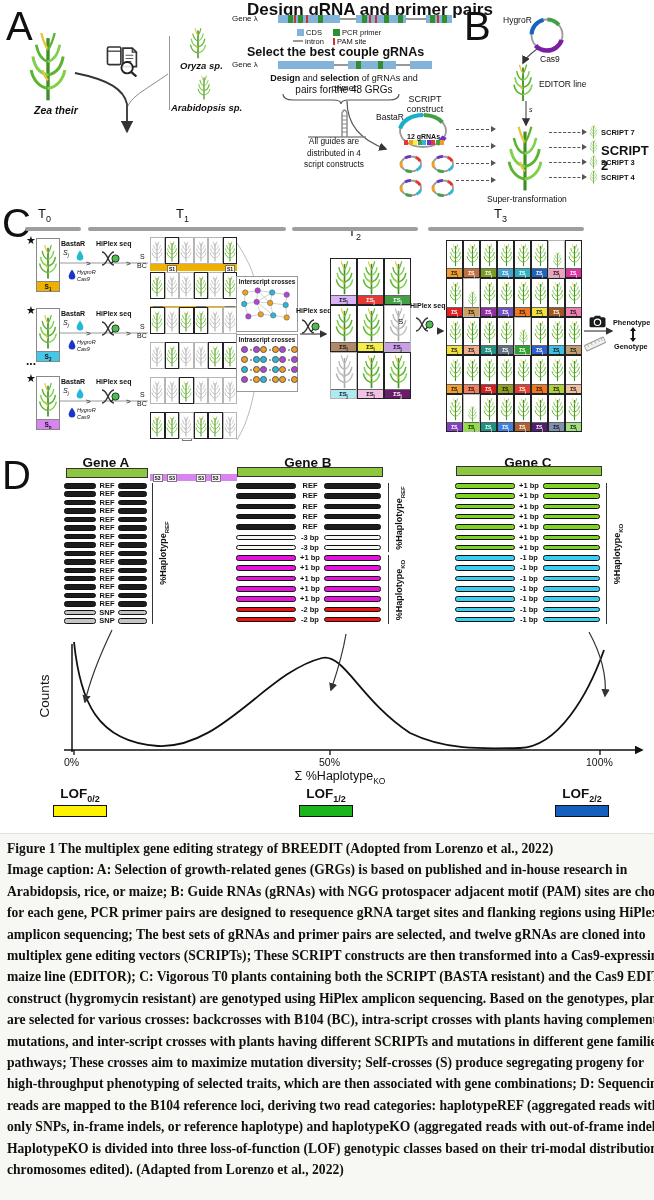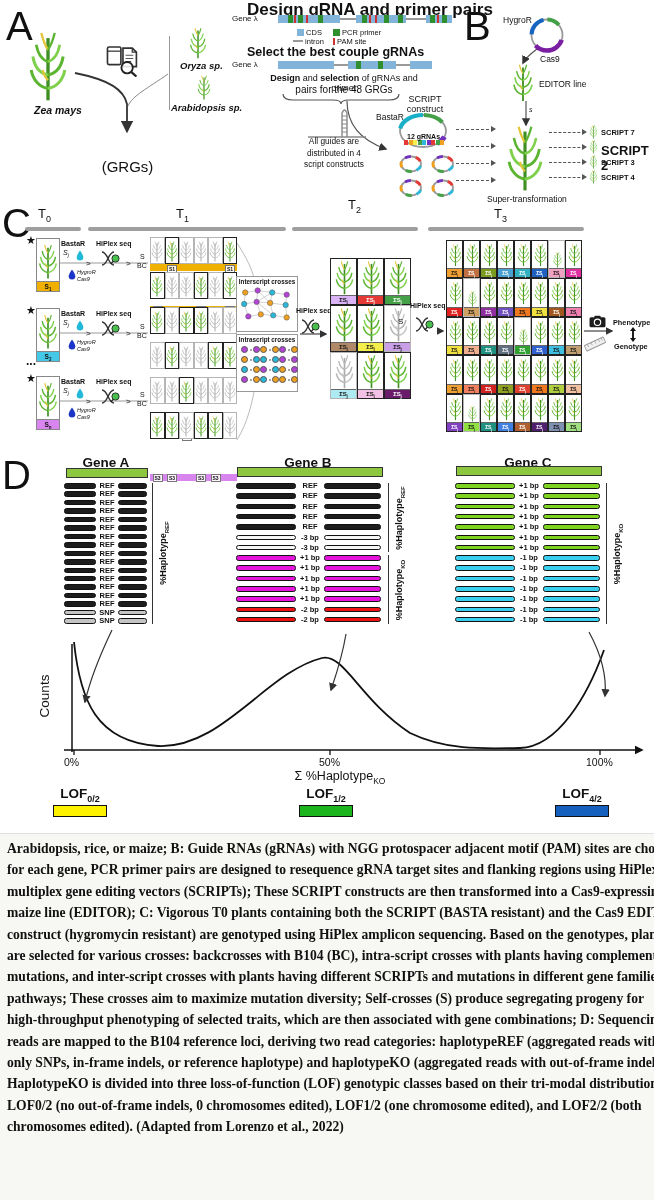--- a/index.html
+++ b/index.html
@@ -103,21 +103,21 @@
   <path d="M12 36 C7 35 3 31 2 25" stroke="#5cb431" stroke-width="1.8"></path>
   <path d="M12 36 C17 35 21 31 22 25" stroke="#7fd14c" stroke-width="1.8"></path>
   <path d="M12 28 C7 27 4 23 3 17" stroke="#7fd14c" stroke-width="1.8"></path>
   <path d="M12 28 C17 27 20 23 21 17" stroke="#5cb431" stroke-width="1.8"></path>
   <path d="M12 20 C8 19 6 15 5 10" stroke="#5cb431" stroke-width="1.6"></path>
   <path d="M12 20 C16 19 18 15 19 10" stroke="#7fd14c" stroke-width="1.6"></path>
   <path d="M12 13 C10 10 9 7 8 3" stroke="#e3c63a" stroke-width="1.4"></path>
   <path d="M12 13 C14 10 15 7 16 3" stroke="#5cb431" stroke-width="1.4"></path>
   <path d="M12 31 C10 29 9 27 9 25" stroke="#e3c63a" stroke-width="1.3"></path>
       </svg></div>
-  <div class="abs ital" style="left:34px;top:104px;font-size:10.5px;font-weight:600">Zea mays</div>
+  <div class="abs ital" style="left:34px;top:104px;font-size:10.5px;font-weight:600">Zea their</div>
   <div class="abs" id="doc-icon" style="left:106px;top:46px"><svg width="36" height="31" viewBox="0 0 34 30">
  <rect x="1" y="1" width="13" height="17" rx="1.5" fill="#fff" stroke="#333" stroke-width="1.6"></rect>
  <path d="M1 5 H14" stroke="#333" stroke-width="1.2"></path>
  <path d="M16 2 H25 L29 6 V20 H16 Z" fill="#fff" stroke="#333" stroke-width="1.6"></path>
  <path d="M25 2 V6 H29" fill="none" stroke="#333" stroke-width="1.2"></path>
  <path d="M18.5 9 H26 M18.5 12 H26 M18.5 15 H24" stroke="#555" stroke-width="1"></path>
  <circle cx="20" cy="21" r="5.5" fill="rgba(255,255,255,.85)" stroke="#222" stroke-width="1.8"></circle>
  <path d="M24.2 25.2 L29 29.5" stroke="#222" stroke-width="2.2"></path>
       </svg></div>
   <div class="abs" style="left:169px;top:36px;width:1px;height:74px;background:#999"></div>
@@ -140,21 +140,20 @@
   <path d="M12 36 C17 35 21 31 22 25" stroke="#7fd14c" stroke-width="1.8"></path>
   <path d="M12 28 C7 27 4 23 3 17" stroke="#7fd14c" stroke-width="1.8"></path>
   <path d="M12 28 C17 27 20 23 21 17" stroke="#5cb431" stroke-width="1.8"></path>
   <path d="M12 20 C8 19 6 15 5 10" stroke="#5cb431" stroke-width="1.6"></path>
   <path d="M12 20 C16 19 18 15 19 10" stroke="#7fd14c" stroke-width="1.6"></path>
   <path d="M12 13 C10 10 9 7 8 3" stroke="#e3c63a" stroke-width="1.4"></path>
   <path d="M12 13 C14 10 15 7 16 3" stroke="#5cb431" stroke-width="1.4"></path>
   <path d="M12 31 C10 29 9 27 9 25" stroke="#e3c63a" stroke-width="1.3"></path>
       </svg></div>
   <div class="abs ital" style="left:171px;top:102px;font-size:9.5px;font-weight:600">Arabidopsis sp.</div>
-  <div class="abs ctr" style="left:30px;top:158px;width:195px;font-size:15px">(GRGs)</div>
 
   <div class="abs b6" style="left:247px;top:0;font-size:17px">Design gRNA and primer pairs</div>
   <div class="abs" style="left:232px;top:14px;font-size:8px">Gene λ</div>
   <div class="abs" id="genebar1" style="left:278px;top:15px">
       <div style="position:relative;height:8px">
         <div style="position:absolute;left:0px;top:0;width:62px;height:8px;background:#82b4da"></div>
         <div style="position:absolute;left:10px;top:0;width:4.5px;height:8px;background:#2f8f2f"></div>
         <div style="position:absolute;left:20px;top:0;width:4.5px;height:8px;background:#2f8f2f"></div>
         <div style="position:absolute;left:40px;top:0;width:4.5px;height:8px;background:#2f8f2f"></div>
         <div style="position:absolute;left:16px;top:0;width:1.6px;height:8px;background:#d03030"></div>
@@ -355,21 +354,21 @@
   <path d="M12 13 C10 10 9 7 8 3" stroke="#e3c63a" stroke-width="1.4"></path>
   <path d="M12 13 C14 10 15 7 16 3" stroke="#5cb431" stroke-width="1.4"></path>
   <path d="M12 31 C10 29 9 27 9 25" stroke="#e3c63a" stroke-width="1.3"></path>
         </svg></div>
       <div class="abs b6" style="left:601px;top:173px;font-size:7.5px">SCRIPT 4</div>
     </div>
 
   <div class="abs letter" style="left:2px;top:203px">C</div>
   <div class="abs" style="left:38px;top:206px;font-size:13px"><span>T</span><sub style="font-size:9px">0</sub></div>
   <div class="abs" style="left:176px;top:206px;font-size:13px"><span>T</span><sub style="font-size:9px">1</sub></div>
-  <div class="abs" style="left:348px;top:197px;font-size:13px"><span>T</span><sub style="font-size:9px">2</sub></div>
+  <div class="abs" style="left:348px;top:224px;font-size:13px"><span>T</span><sub style="font-size:9px">2</sub></div>
   <div class="abs" style="left:494px;top:206px;font-size:13px"><span>T</span><sub style="font-size:9px">3</sub></div>
   <div class="tbar" style="left:25px;top:227px;width:56px"></div>
   <div class="tbar" style="left:88px;top:227px;width:198px"></div>
   <div class="tbar" style="left:292px;top:227px;width:126px"></div>
   <div class="tbar" style="left:428px;top:227px;width:156px"></div>
   <div id="t0-rows">
       <div class="abs" style="left:26px;top:234px;font-size:11px">★</div>
       <div class="card" style="left:36px;top:238px">
         <svg width="20" height="40" viewBox="0 0 24 44" fill="none">
   <path d="M12 43 C12 32 12 20 12 6" stroke="#3f8f24" stroke-width="2"></path>
@@ -2176,34 +2175,36 @@
     </div>
   <div class="tick" style="left:64px;top:756px">0%</div>
   <div class="tick" style="left:319px;top:756px">50%</div>
   <div class="tick" style="left:586px;top:756px">100%</div>
   <div class="abs" style="left:260px;top:769px;width:160px;text-align:center;font-size:12.5px"><span>Σ %Haplotype</span><sub style="font-size:8.5px">KO</sub></div>
 
   <div class="loflbl" style="left:50px;top:786px"><span>LOF</span><sub>0/2</sub></div>
   <div class="lofchip" style="left: 53px; top: 805px; background: rgb(254, 242, 0);"></div>
   <div class="loflbl" style="left:296px;top:786px"><span>LOF</span><sub>1/2</sub></div>
   <div class="lofchip" style="left: 299px; top: 805px; background: rgb(29, 181, 29);"></div>
-  <div class="loflbl" style="left:552px;top:786px"><span>LOF</span><sub>4/2</sub></div>
+  <div class="loflbl" style="left:552px;top:786px"><span>LOF</span><sub>2/2</sub></div>
   <div class="lofchip" style="left: 555px; top: 805px; background: rgb(21, 96, 189);"></div>
 
   <div id="caption">
+    <div class="cl">Figure 1 The multiplex gene editing strategy of BREEDIT (Adopted from Lorenzo et al., 2022)</div>
     <div id="caption-lines">
+        <div class="cl">Image caption: A: Selection of growth-related genes (GRGs) is based on published and in-house research in</div>
         <div class="cl">Arabidopsis, rice, or maize; B: Guide RNAs (gRNAs) with NGG protospacer adjacent motif (PAM) sites are chosen</div>
         <div class="cl">for each gene, PCR primer pairs are designed to resequence gRNA target sites and flanking regions using HiPlex</div>
+        <div class="cl">amplicon sequencing; The best sets of gRNAs and primer pairs are selected, and twelve gRNAs are cloned into</div>
         <div class="cl">multiplex gene editing vectors (SCRIPTs); These SCRIPT constructs are then transformed into a Cas9-expressing</div>
         <div class="cl">maize line (EDITOR); C: Vigorous T0 plants containing both the SCRIPT (BASTA resistant) and the Cas9 EDITOR</div>
         <div class="cl">construct (hygromycin resistant) are genotyped using HiPlex amplicon sequencing. Based on the genotypes, plants</div>
         <div class="cl">are selected for various crosses: backcrosses with B104 (BC), intra-script crosses with plants having complementary</div>
         <div class="cl">mutations, and inter-script crosses with plants having different SCRIPTs and mutations in different gene families or</div>
         <div class="cl">pathways; These crosses aim to maximize mutation diversity; Self-crosses (S) produce segregating progeny for</div>
         <div class="cl">high-throughput phenotyping of selected traits, which are then associated with gene combinations; D: Sequencing</div>
         <div class="cl">reads are mapped to the B104 reference loci, deriving two read categories: haplotypeREF (aggregated reads with</div>
         <div class="cl">only SNPs, in-frame indels, or reference haplotype) and haplotypeKO (aggregated reads with out-of-frame indels).</div>
         <div class="cl">HaplotypeKO is divided into three loss-of-function (LOF) genotypic classes based on their tri-modal distribution:</div>
-        <div class="cl">LOF0/2 (no out-of-frame indels, 0 chromosomes edited), LOF1/2 (one chromosome edited), and LOF2/2 (both</div>
         <div class="cl">chromosomes edited). (Adapted from Lorenzo et al., 2022)</div>
       </div>
   </div>
 </div>
 
 </body></html>

